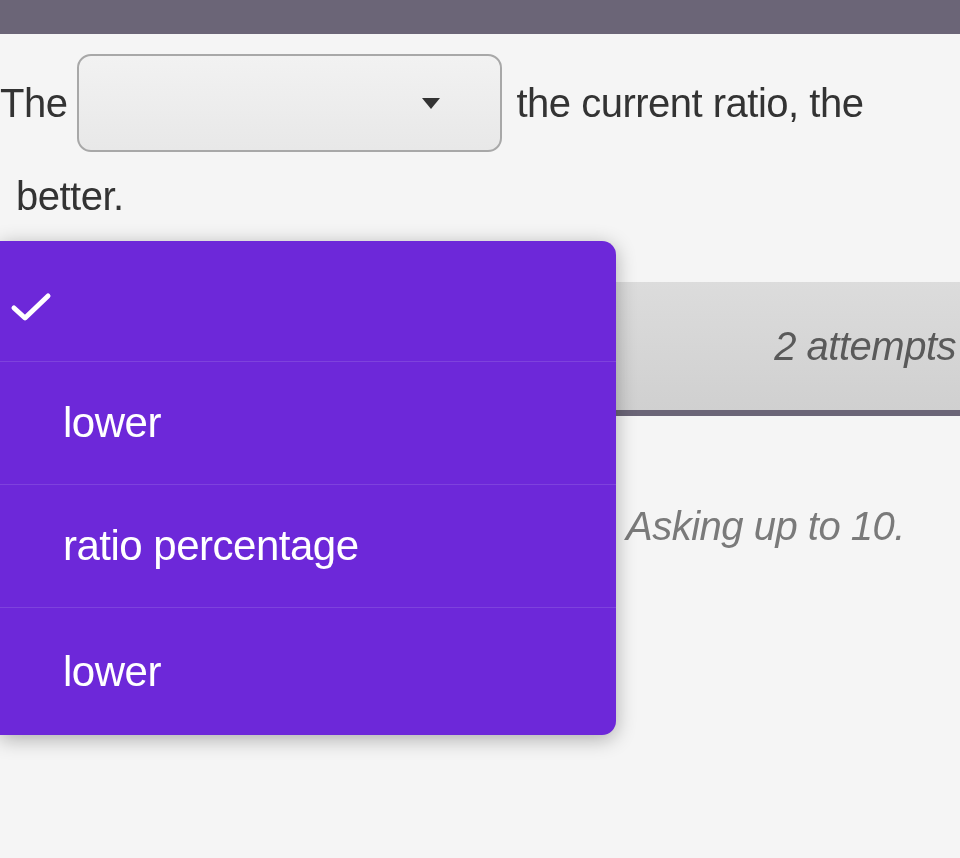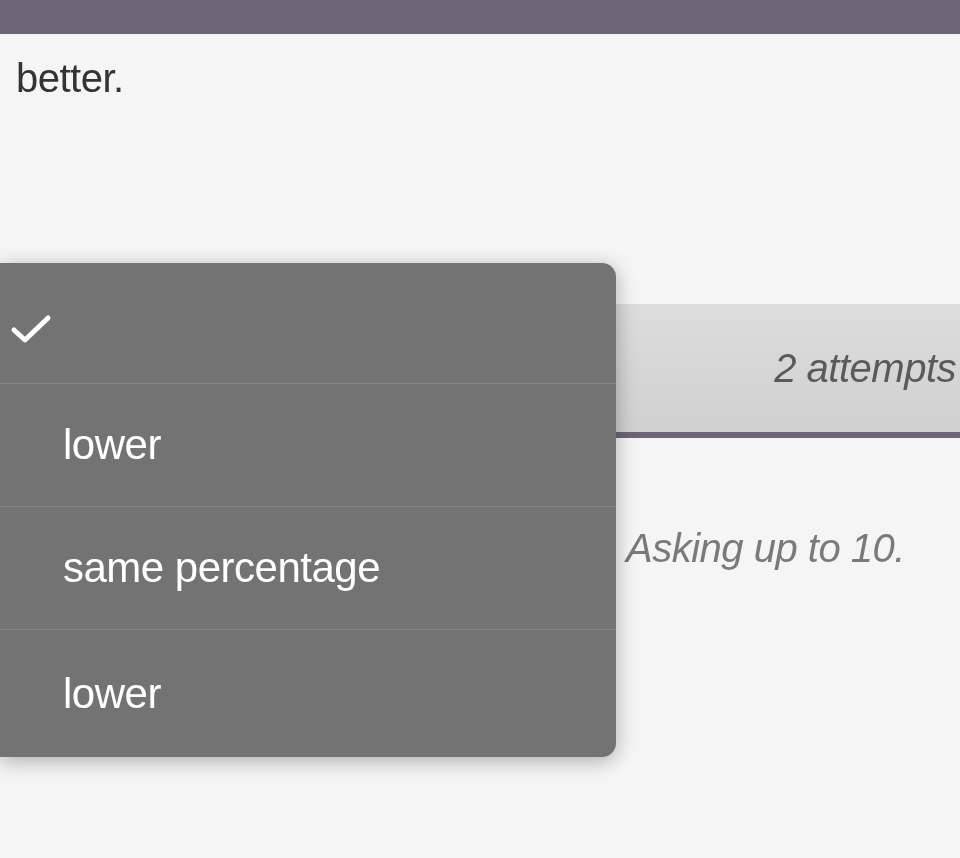--- a/index.html
+++ b/index.html
@@ -76,21 +76,21 @@
       border-left: 9px solid transparent;
       border-right: 9px solid transparent;
       border-top: 11px solid #333;
     }
     
     .dropdown-menu {
       position: absolute;
       left: 0;
       top: 207px;
       width: 616px;
-      background: #737373;
+      background: #6d28d9;
       border-radius: 0 14px 14px 0;
       overflow: hidden;
       z-index: 10;
       box-shadow: 0 4px 20px rgba(0,0,0,0.3);
     }
     
     .dropdown-item {
       height: 123px;
       display: flex;
       align-items: center;
@@ -170,20 +170,30 @@
       z-index: 1;
     }
   </style>
 </head>
 <body>
 
 <div class="top-bar"></div>
 
 <div class="content-area">
 
+  <div class="sentence-row">
+    <span class="text-before">The</span>
+
+    <div class="dropdown-trigger">
+      <span></span>
+      <span class="dropdown-caret"></span>
+    </div>
+
+    <span class="text-after">the current ratio, the</span>
+  </div>
 
   <div class="text-below">better.</div>
 
   <div class="white-area"></div>
 
   <div class="attempts-bar">
     <span class="attempts-text">2 attempts</span>
   </div>
 
   <div class="asking-text">Asking up to 10.</div>
@@ -194,20 +204,20 @@
         <svg viewBox="0 0 42 32">
             <polyline points="4,17 15,27 38,5"></polyline>
           </svg>
       </span>
       <span></span>
     </div>
     <div class="dropdown-item">
       <span>lower</span>
     </div>
     <div class="dropdown-item">
-      <span>same percentage</span>
+      <span>ratio percentage</span>
     </div>
     <div class="dropdown-item">
       <span>lower</span>
     </div>
   </div>
 
 </div>
 
 </body></html>

